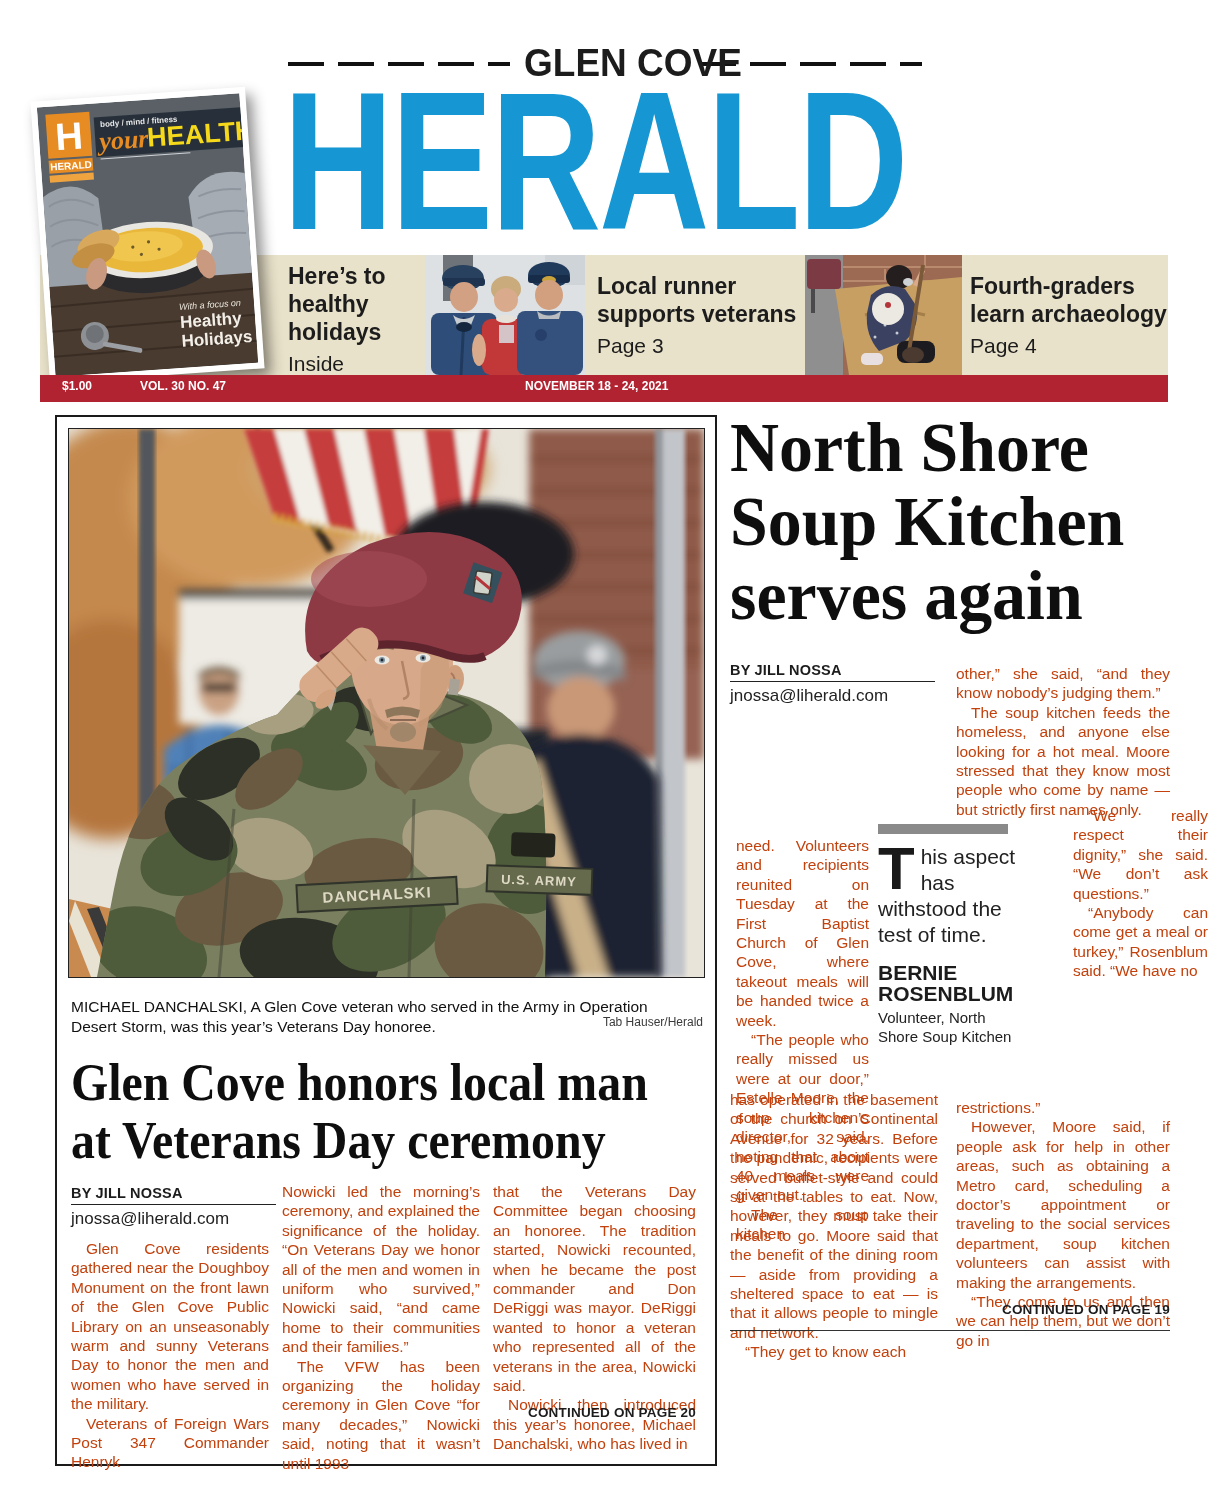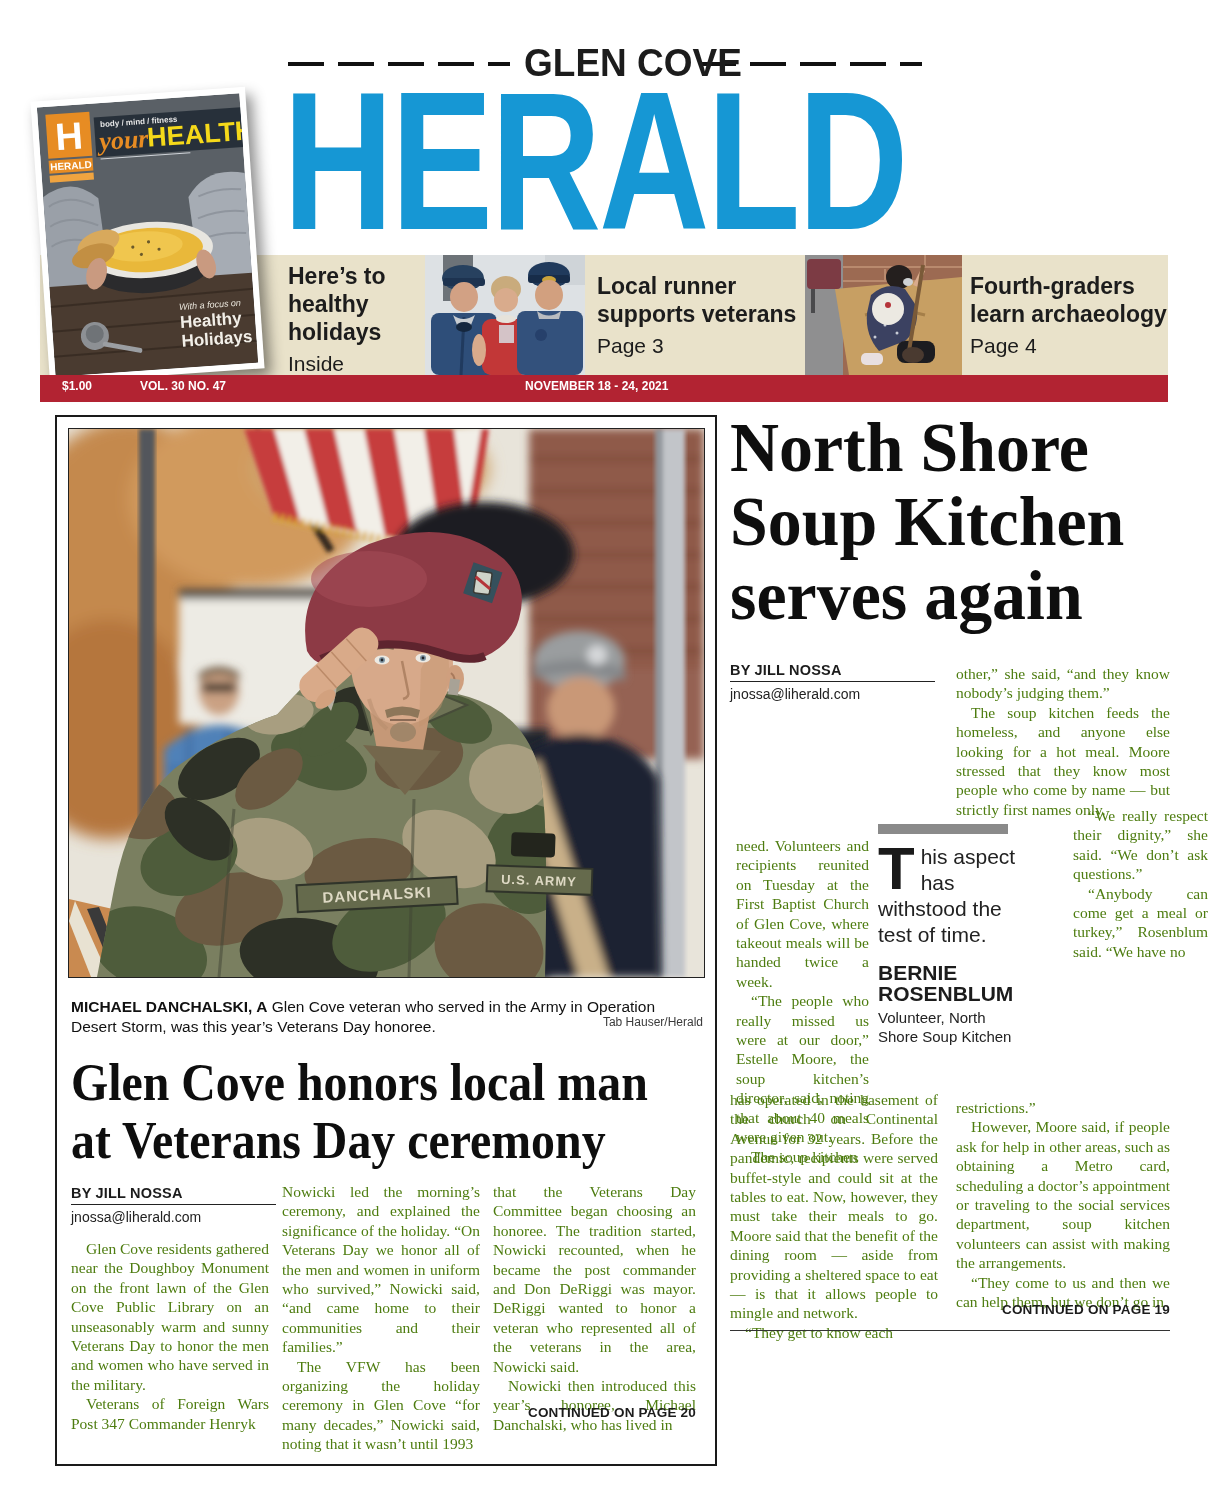--- a/index.html
+++ b/index.html
@@ -14,28 +14,28 @@
   .teaser-title{font-weight:bold;font-size:23px;line-height:1.22;}
   .teaser-sub{font-size:21px;margin-top:6px;}
   
   .infobar{background:#b22332;color:#fff;font-weight:bold;font-size:12px;}
   .infobar span{transform:scaleY(1.05);display:inline-block;}
   
   .storybox{border:2px solid #1a1a1a;}
   .photoframe{border:1px solid #222;background:#cfd3cf;}
   .credit{font-size:12px;color:#3a3a3a;text-align:right;margin-top:36px;}
   .caption{font-size:15.5px;line-height:1.3;color:#111;}
-  .caption b{font-weight:bold;}
+  .caption b{font-weight:normal;}
   .hl-serif{font-family:"Liberation Serif",serif;font-weight:bold;color:#0e0e0e;}
   .hl1{font-size:52px;line-height:56px;transform:scaleX(0.92);transform-origin:left top;white-space:nowrap;}
   .hl2{font-size:70px;line-height:72px;transform:scaleX(0.97);transform-origin:left top;white-space:nowrap;}
   .byline{font-weight:bold;font-size:14.5px;letter-spacing:.2px;}
   .byrule{border-bottom:1.5px solid #222;width:205px;margin-top:3px;}
-  .bymail{font-size:14px;color:#222;margin-top:4px;}
-  .body-txt{font-family:Liberation Serif, serif;font-size:15.5px;line-height:19.4px;text-align:justify;color:#4d7c0f;}
+  .bymail{font-size:17px;color:#222;margin-top:4px;}
+  .body-txt{font-family:Liberation Sans, sans-serif;font-size:15.5px;line-height:19.4px;text-align:justify;color:#c2410c;}
   .para{text-indent:15px;margin:0;}
   .noind{text-indent:0;margin:0;}
   .cont{font-weight:bold;font-size:13.5px;text-align:right;letter-spacing:.2px;}
   .rule{border-top:1.5px solid #333;}
   
   .pq-bar{height:10px;background:#8a8a8a;}
   .pq-text{font-size:21px;line-height:26px;color:#222;}
   .pq-drop{float:left;font-size:60px;line-height:46px;font-weight:bold;margin:2px 6px 0 0;color:#1a1a1a;}
   .pq-name{font-weight:bold;font-size:21px;line-height:21px;margin-top:14px;}
   .pq-role{font-size:15px;line-height:19px;margin-top:4px;color:#222;}

